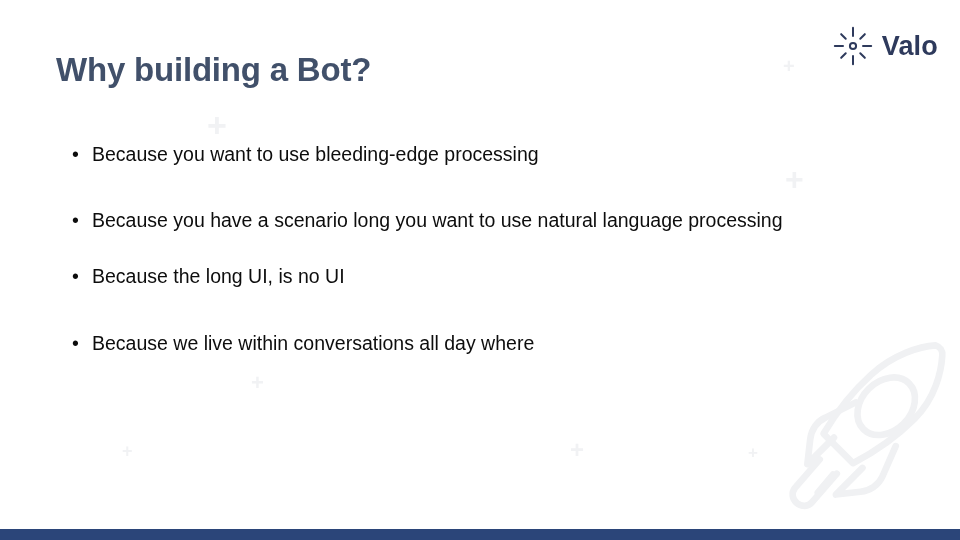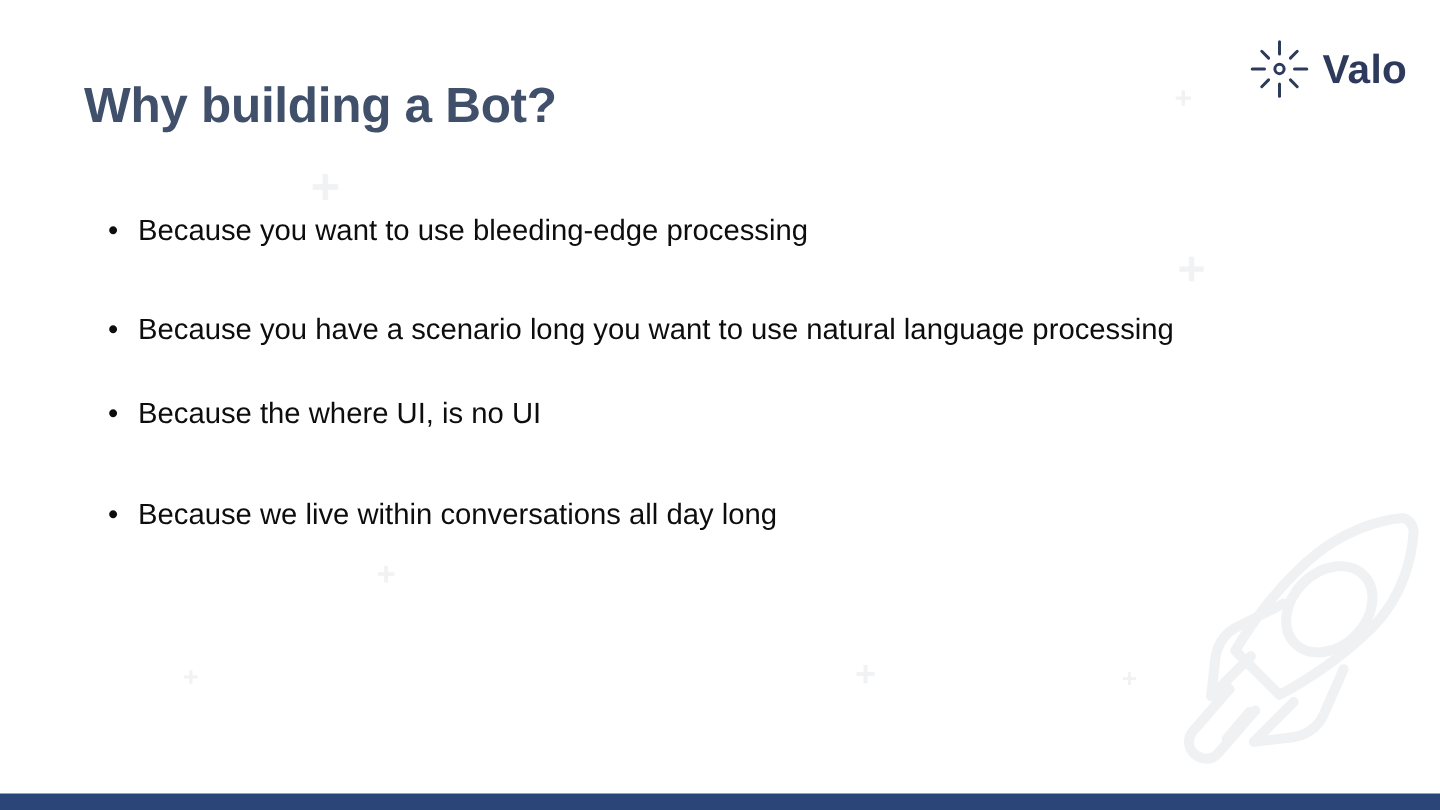--- a/index.html
+++ b/index.html
@@ -179,23 +179,23 @@
     <div class="bullet b1">
       <span class="bullet-dot">•</span>
       <span class="bullet-text">Because you want to use bleeding-edge processing</span>
     </div>
     <div class="bullet b2">
       <span class="bullet-dot">•</span>
       <span class="bullet-text">Because you have a scenario long you want to use natural language processing</span>
     </div>
     <div class="bullet b3">
       <span class="bullet-dot">•</span>
-      <span class="bullet-text">Because the where UI, is no UI</span>
+      <span class="bullet-text">Because the long UI, is no UI</span>
     </div>
     <div class="bullet b4">
       <span class="bullet-dot">•</span>
-      <span class="bullet-text">Because we live within conversations all day long</span>
+      <span class="bullet-text">Because we live within conversations all day where</span>
     </div>
   </div>
 
   <div class="footer-bar" style="background: rgb(43, 69, 121);"></div>
 
 </div>
 
 </body></html>

